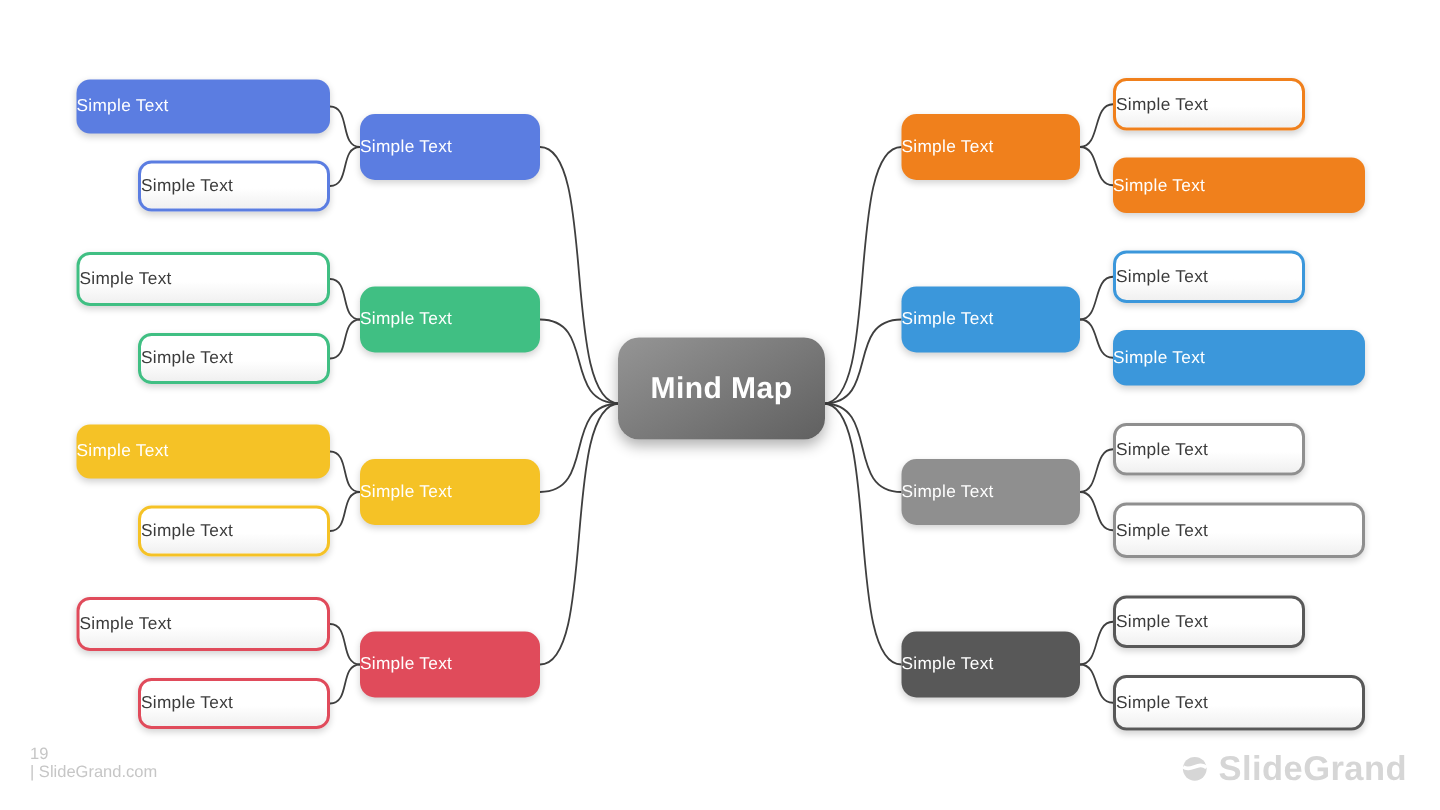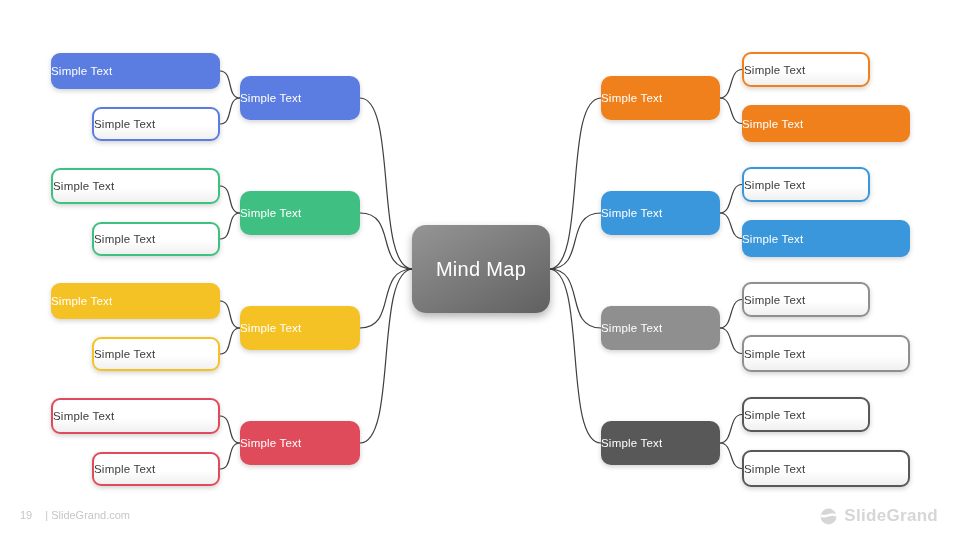--- a/index.html
+++ b/index.html
@@ -14,34 +14,34 @@
     border-radius:9px;font-size:11.5px;letter-spacing:.2px;box-sizing:border-box;
     box-shadow:0 2px 5px rgba(0,0,0,.18);
   }
   .node.filled{color:#ffffff;}
   .node.outline{
     background:linear-gradient(180deg,#ffffff 55%,#f0f0f0 100%);
     color:#3b3b3b;border:2.5px solid #999;
   }
   .node.main{border-radius:10px;font-size:11.5px;}
   .center-node{
-    position:absolute;left:412px;top:225px;width:138px;height:88px;border-radius:14px;
+    position:absolute;left:412px;top:225px;width:138px;height:68px;border-radius:14px;
     display:flex;align-items:center;justify-content:center;
-    color:#ffffff;font-weight:normal;font-size:20px;letter-spacing:.3px;
+    color:#ffffff;font-weight:bold;font-size:20px;letter-spacing:.3px;
     box-shadow:0 4px 9px rgba(0,0,0,.30);
   }
   .footer-left{
     position:absolute;left:20px;bottom:19px;font-size:11px;color:#c6c6c6;
-    display:flex;align-items:baseline;
+    display:flex;align-items:baseline;flex-direction:column;
   }
   .footer-left .page-num{margin-right:13px;}
   .brand{
     position:absolute;right:22px;bottom:14px;display:flex;align-items:center;gap:6px;
   }
-  .brand-name{font-size:17px;font-weight:bold;color:#d6d6d6;letter-spacing:.3px;}
+  .brand-name{font-size:23px;font-weight:bold;color:#d6d6d6;letter-spacing:.3px;}
 </style>
 </head>
 <body>
 
 <div class="slide">
   <svg id="connectors" class="connectors" width="960" height="540">
       <path d="M 360 98 C 398 98, 374 269, 413 269" fill="none" stroke="#3f3f3f" stroke-width="1.2"></path>
       <path d="M 220 71 C 234 71, 226 98, 240 98" fill="none" stroke="#3f3f3f" stroke-width="1.2"></path>
       <path d="M 220 124 C 234 124, 226 98, 240 98" fill="none" stroke="#3f3f3f" stroke-width="1.2"></path>
       <path d="M 360 213 C 398 213, 374 269, 413 269" fill="none" stroke="#3f3f3f" stroke-width="1.2"></path>

